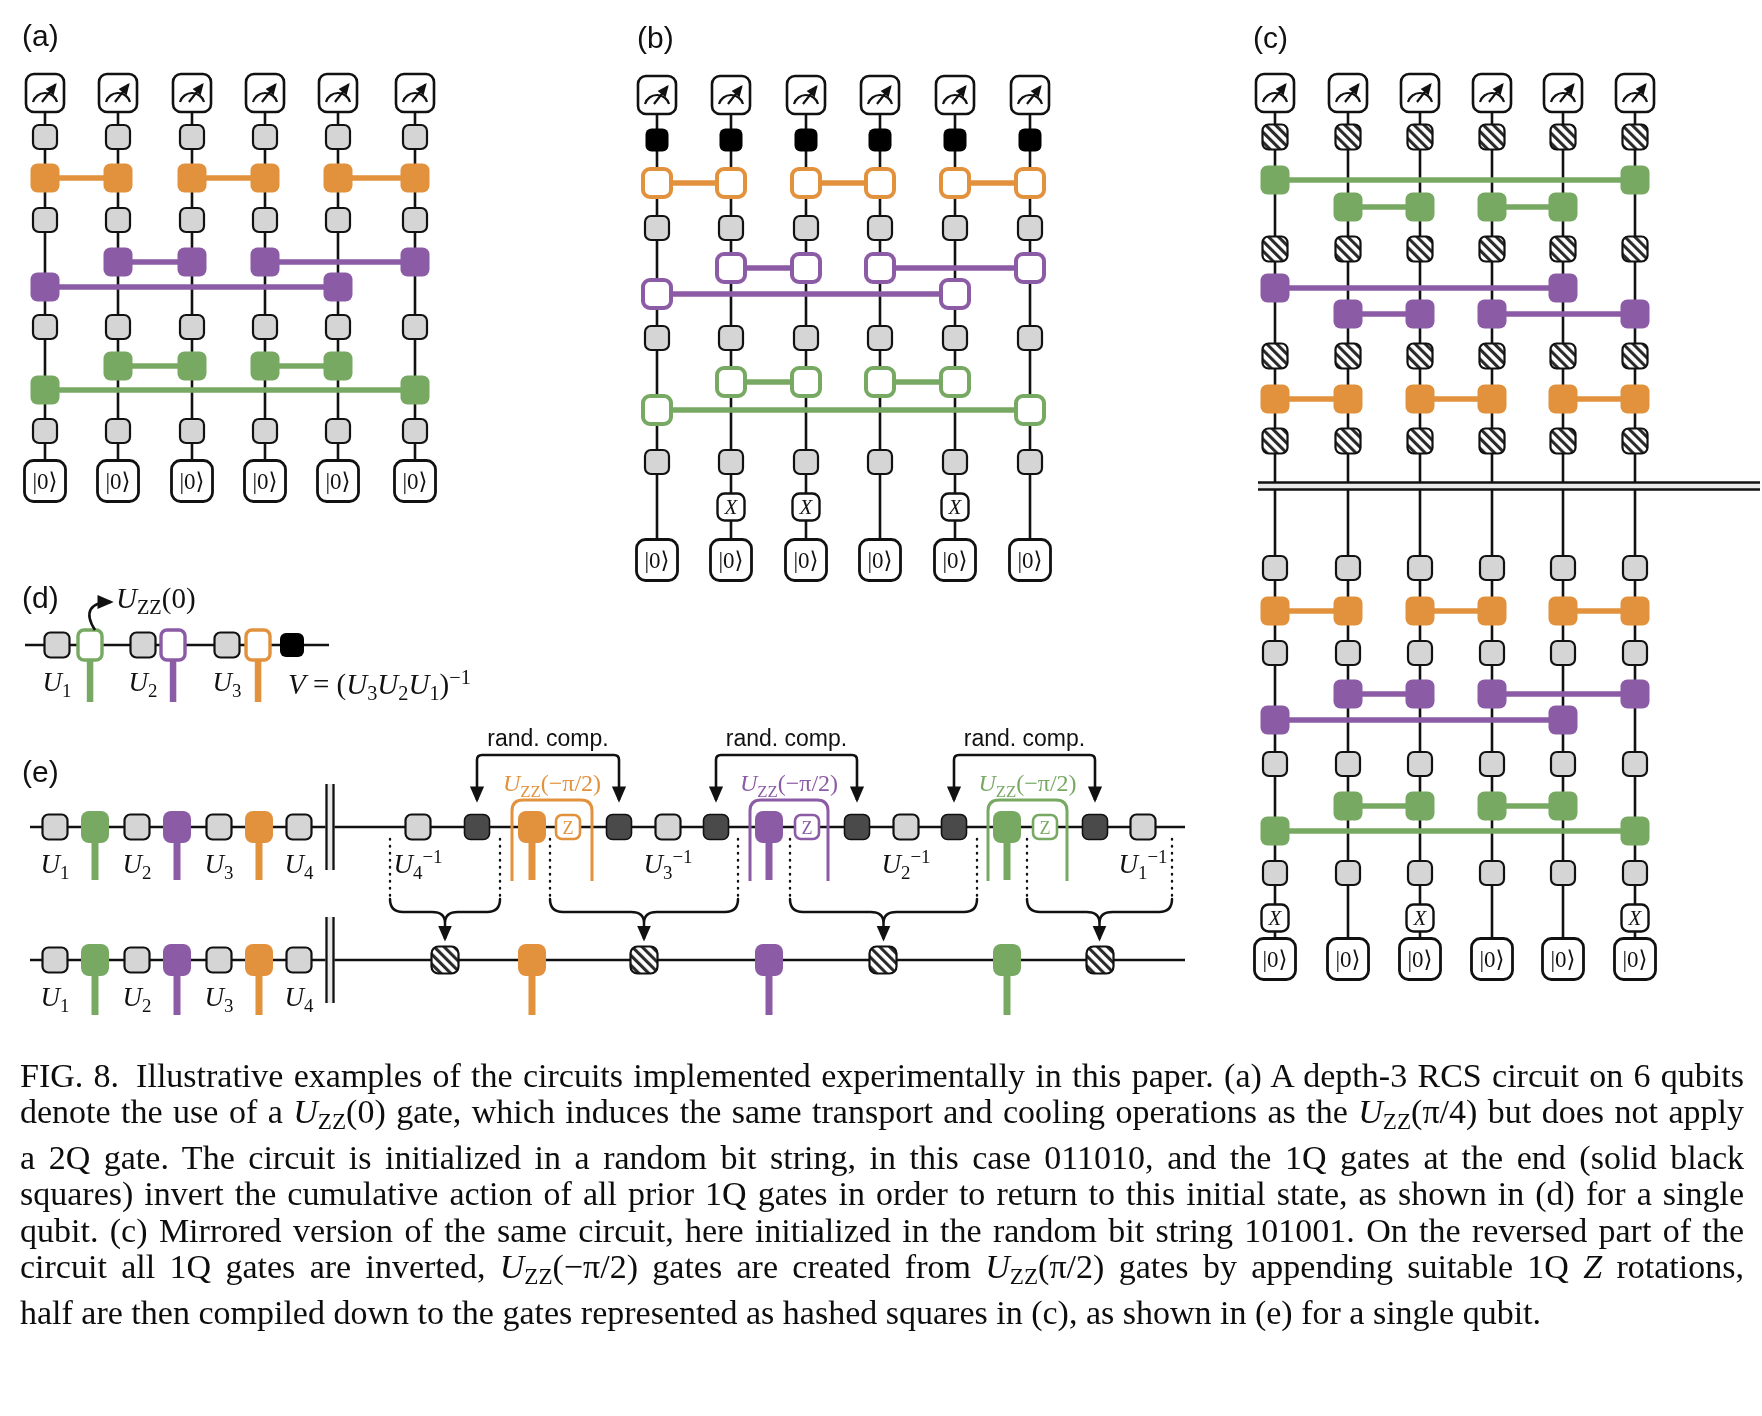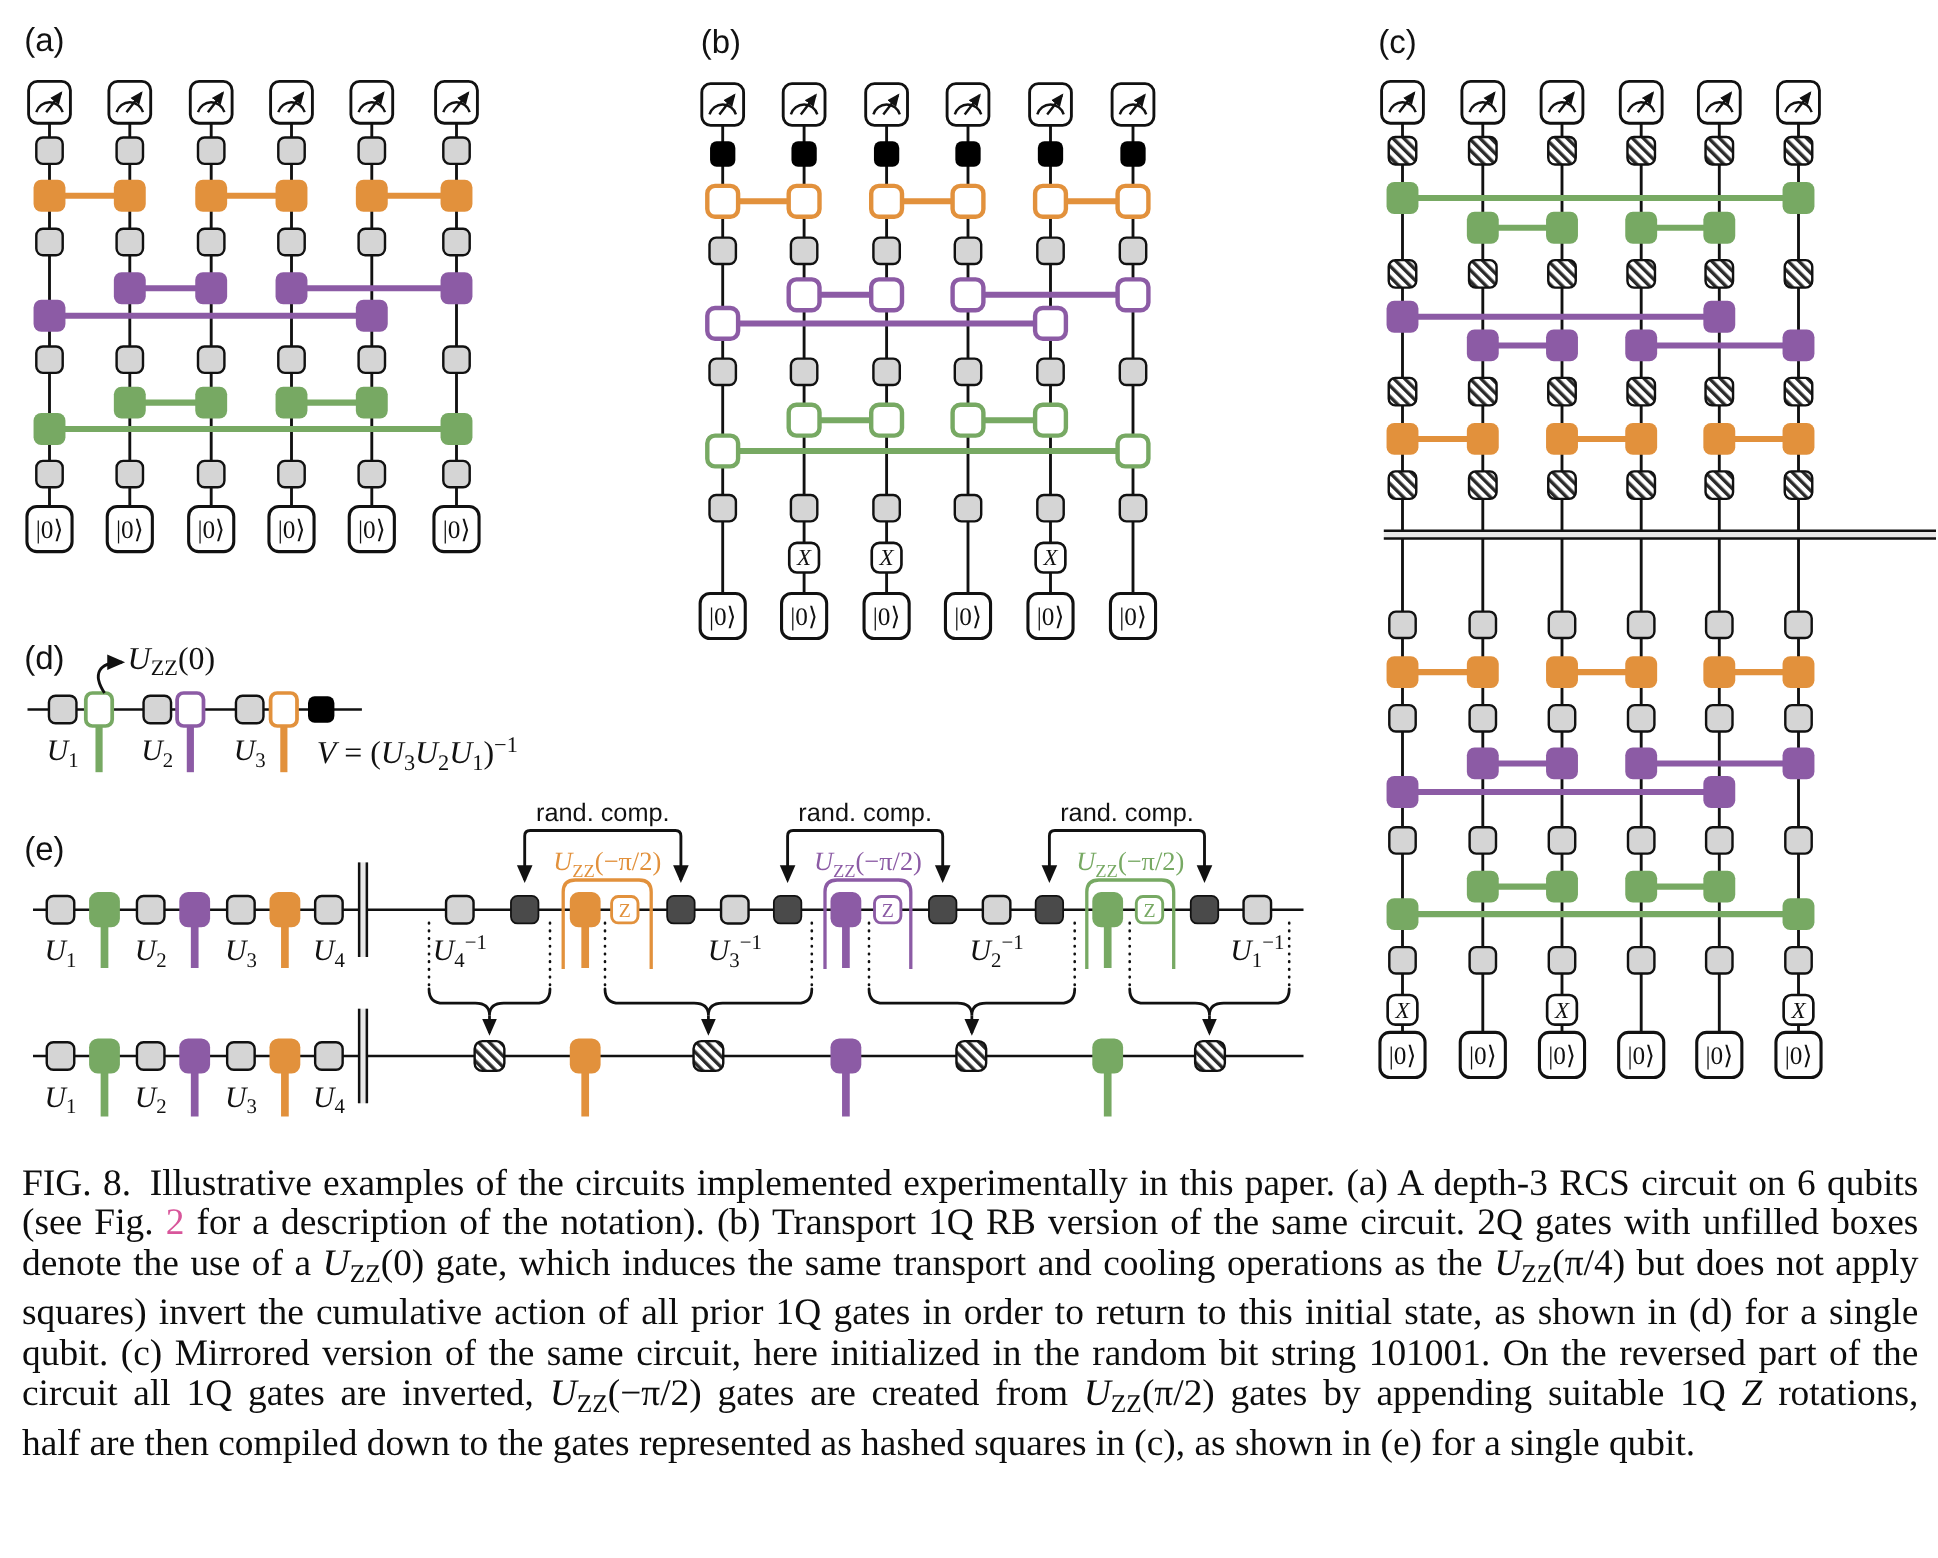--- a/index.html
+++ b/index.html
@@ -584,20 +584,20 @@
         <rect x="765.5" y="960" width="7" height="55" fill="#8C5BA5"></rect>
         <rect x="755" y="944" width="28" height="32" rx="8" ry="8" fill="#8C5BA5"></rect>
         <rect x="869.5" y="946.5" width="27" height="27" rx="7" ry="7" fill="url(#hatch)" stroke="#111111" stroke-width="2.2"></rect>
         <rect x="1003.5" y="960" width="7" height="55" fill="#77A963"></rect>
         <rect x="993" y="944" width="28" height="32" rx="8" ry="8" fill="#77A963"></rect>
         <rect x="1086.5" y="946.5" width="27" height="27" rx="7" ry="7" fill="url(#hatch)" stroke="#111111" stroke-width="2.2"></rect>
       </g>
     </svg>
   <div id="caption">
       <div class="cap-line just"><span class="seg-r">FIG. 8. Illustrative examples of the circuits implemented experimentally in this paper. (a) A depth-3 RCS circuit on 6 qubits</span></div>
-      <div class="cap-line just"><span class="seg-r">(see Fig. </span><span class="seg-pink" style="color: rgb(216, 86, 155);">2</span><span class="seg-r"> for a description of the notation). (b) Transport 1Q RB version of the same circuit. 2Q gates with unfilled boxes</span></div>
       <div class="cap-line just"><span class="seg-r">denote the use of a </span><span class="seg-i">U</span><span class="seg-sub">ZZ</span><span class="seg-r">(0) gate, which induces the same transport and cooling operations as the </span><span class="seg-i">U</span><span class="seg-sub">ZZ</span><span class="seg-r">(π/4) but does not apply</span></div>
+      <div class="cap-line just"><span class="seg-r">a 2Q gate. The circuit is initialized in a random bit string, in this case 011010, and the 1Q gates at the end (solid black</span></div>
       <div class="cap-line just"><span class="seg-r">squares) invert the cumulative action of all prior 1Q gates in order to return to this initial state, as shown in (d) for a single</span></div>
       <div class="cap-line just"><span class="seg-r">qubit. (c) Mirrored version of the same circuit, here initialized in the random bit string 101001. On the reversed part of the</span></div>
       <div class="cap-line just"><span class="seg-r">circuit all 1Q gates are inverted, </span><span class="seg-i">U</span><span class="seg-sub">ZZ</span><span class="seg-r">(−π/2) gates are created from </span><span class="seg-i">U</span><span class="seg-sub">ZZ</span><span class="seg-r">(π/2) gates by appending suitable 1Q </span><span class="seg-i">Z</span><span class="seg-r"> rotations,</span></div>
       <div class="cap-line"><span class="seg-r">half are then compiled down to the gates represented as hashed squares in (c), as shown in (e) for a single qubit.</span></div>
     </div>
 </div>
 
 </body></html>

